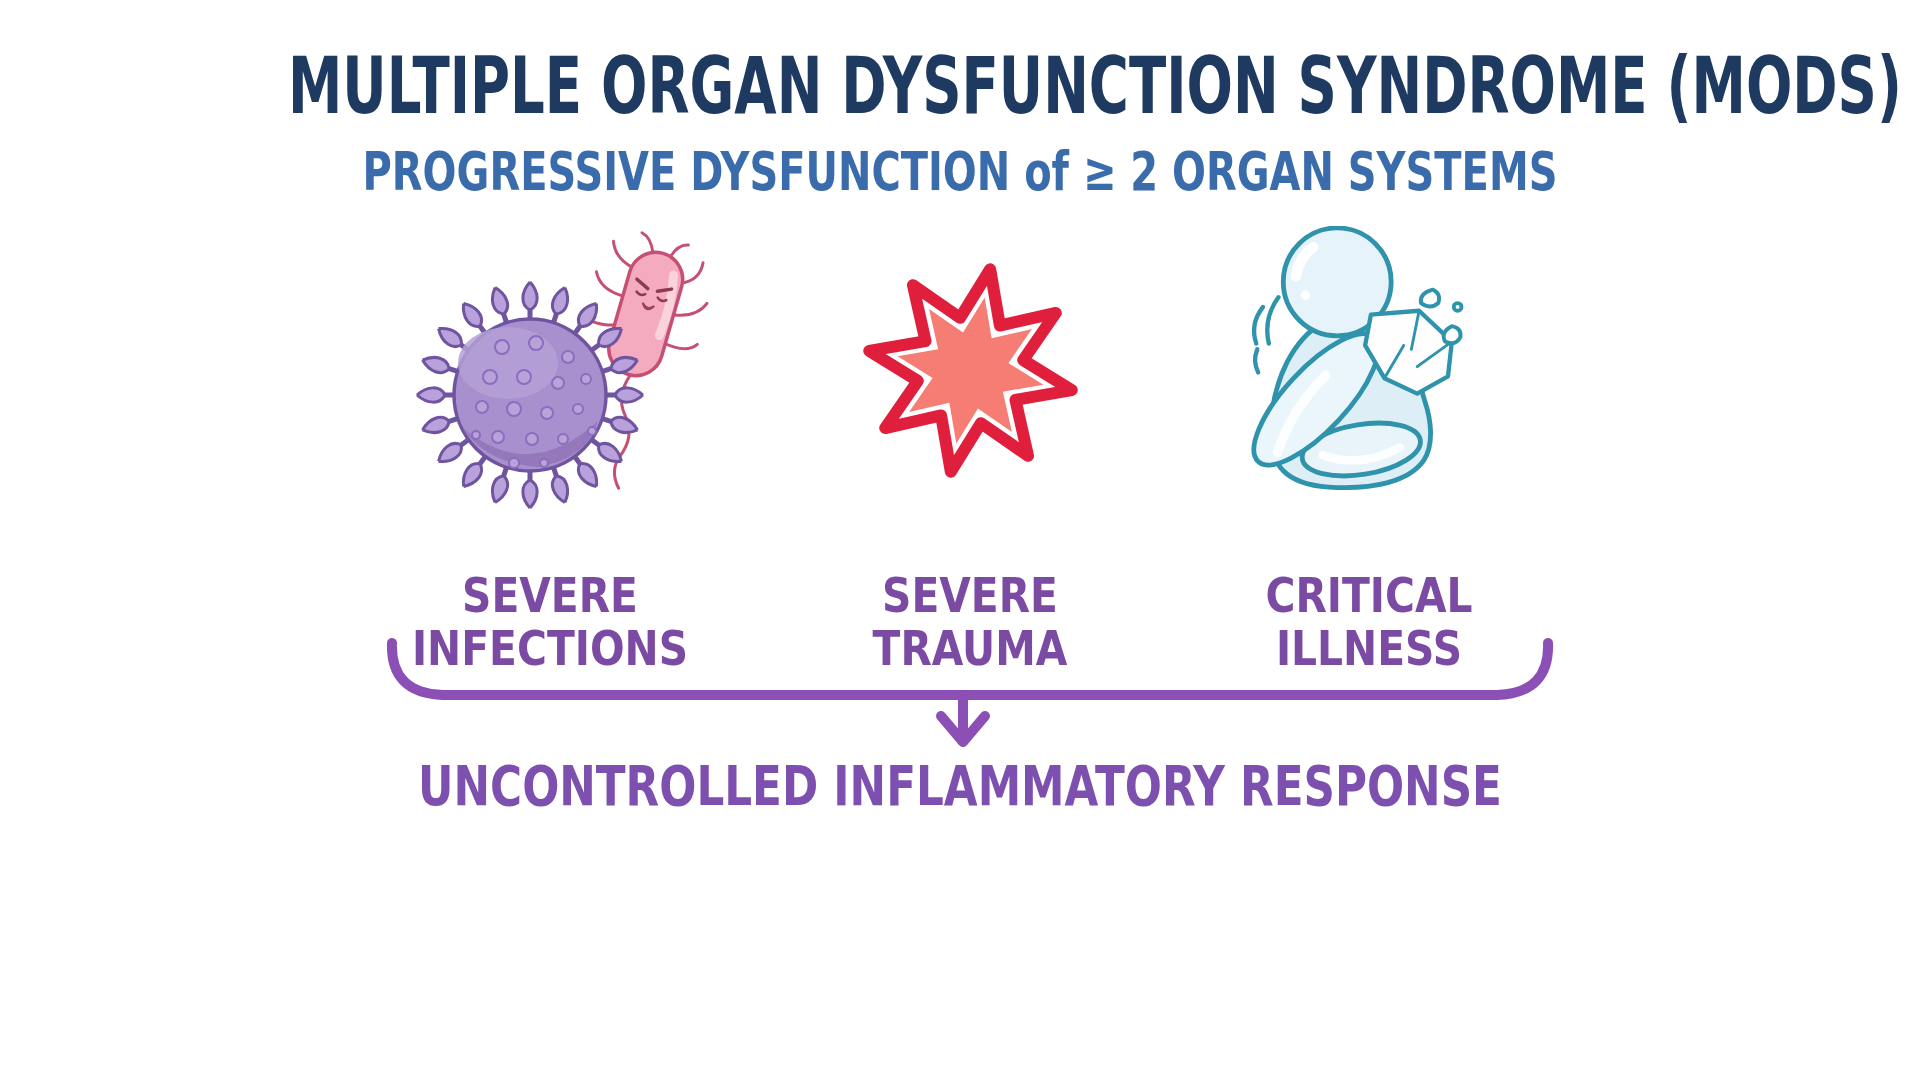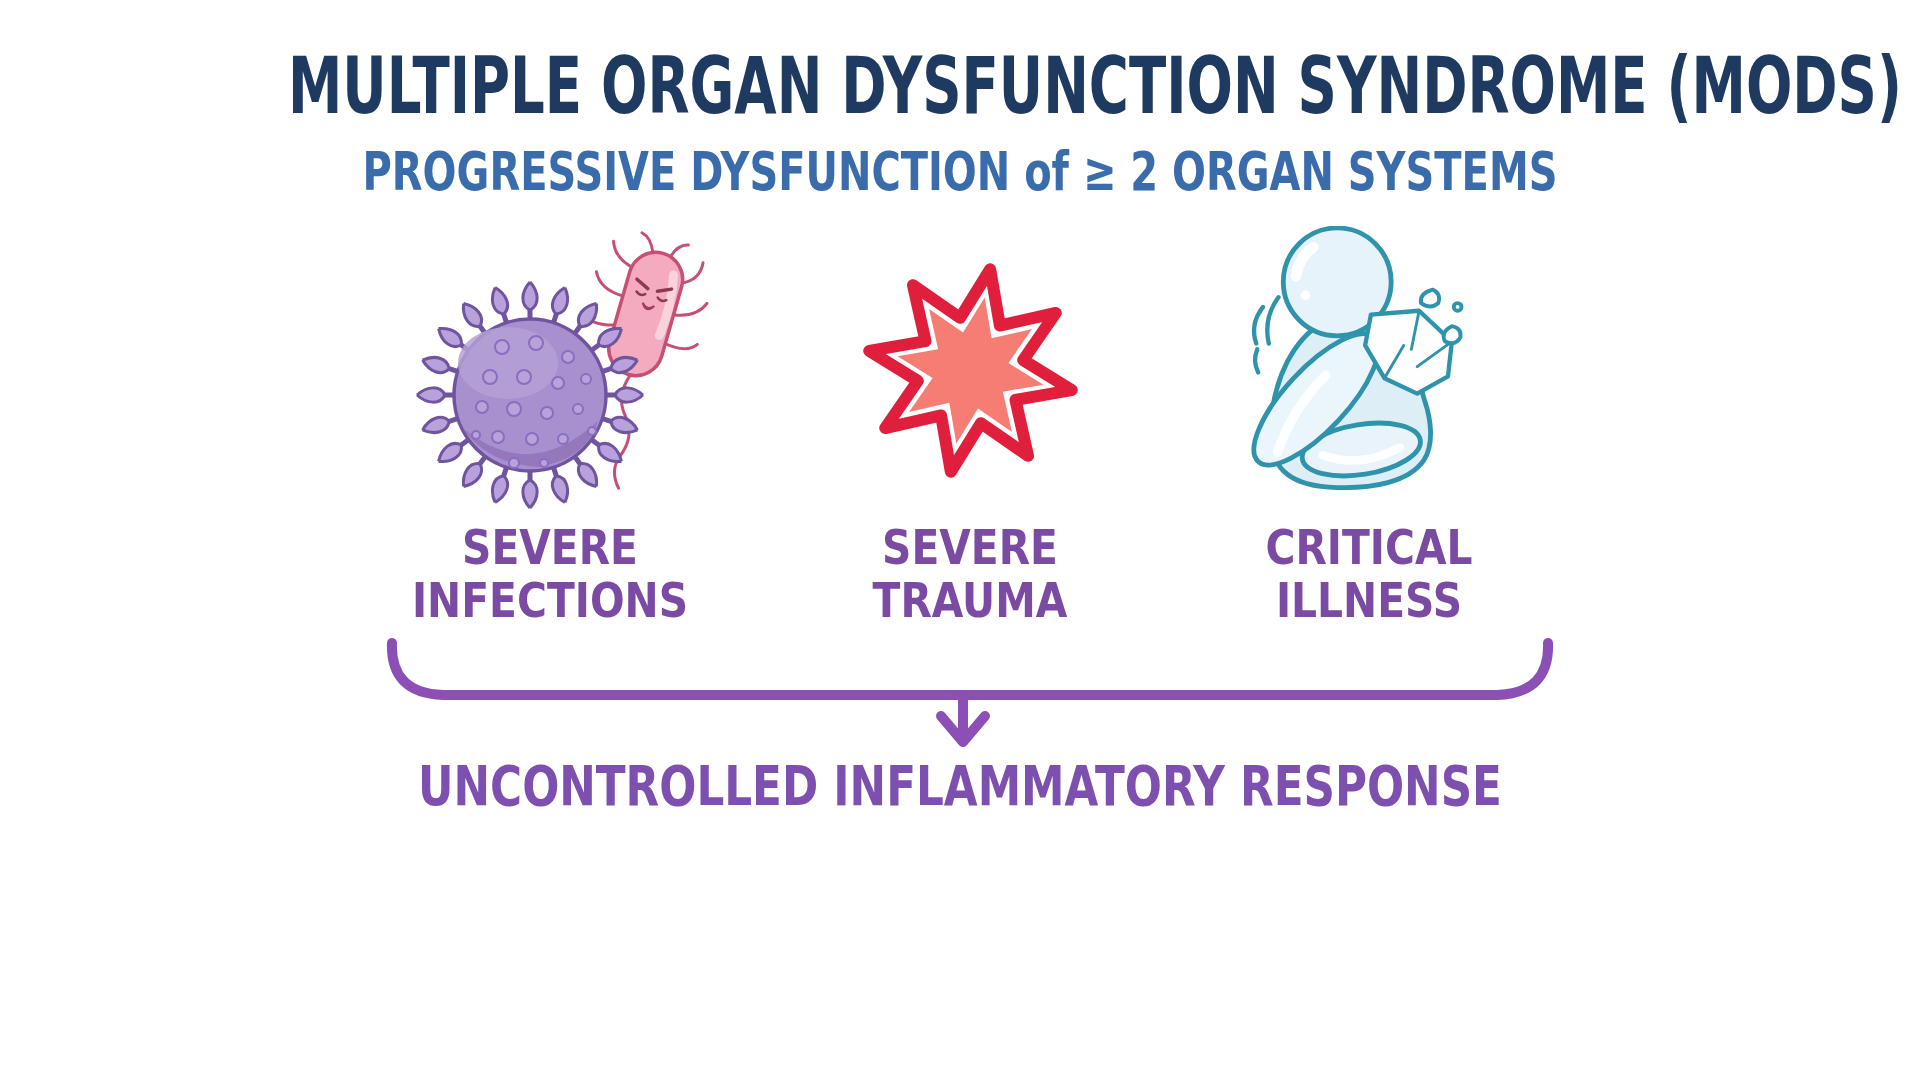--- a/index.html
+++ b/index.html
@@ -20,21 +20,21 @@
   }
   .subtitle{
     position:absolute;top:140px;left:0;right:0;
     text-align:center;white-space:nowrap;
     font-size:54px;font-weight:600;line-height:1.2;
     color:var(--subtitle-blue,#3a6cac);
     transform:scaleX(0.74);transform-origin:50% 50%;
   }
   .cause-col{
     position:absolute;top:225px;width:370px;
-    display:flex;flex-direction:column;align-items:center;
+    display:flex;flex-direction:column;align-items:center;gap:48px;
   }
   .col-1{left:365px;}
   .col-2{left:785px;}
   .col-3{left:1184px;}
   .illu{
     height:290px;width:100%;
     display:flex;align-items:center;justify-content:center;
   }
   .cause-label{
     margin-top:6px;width:100%;

